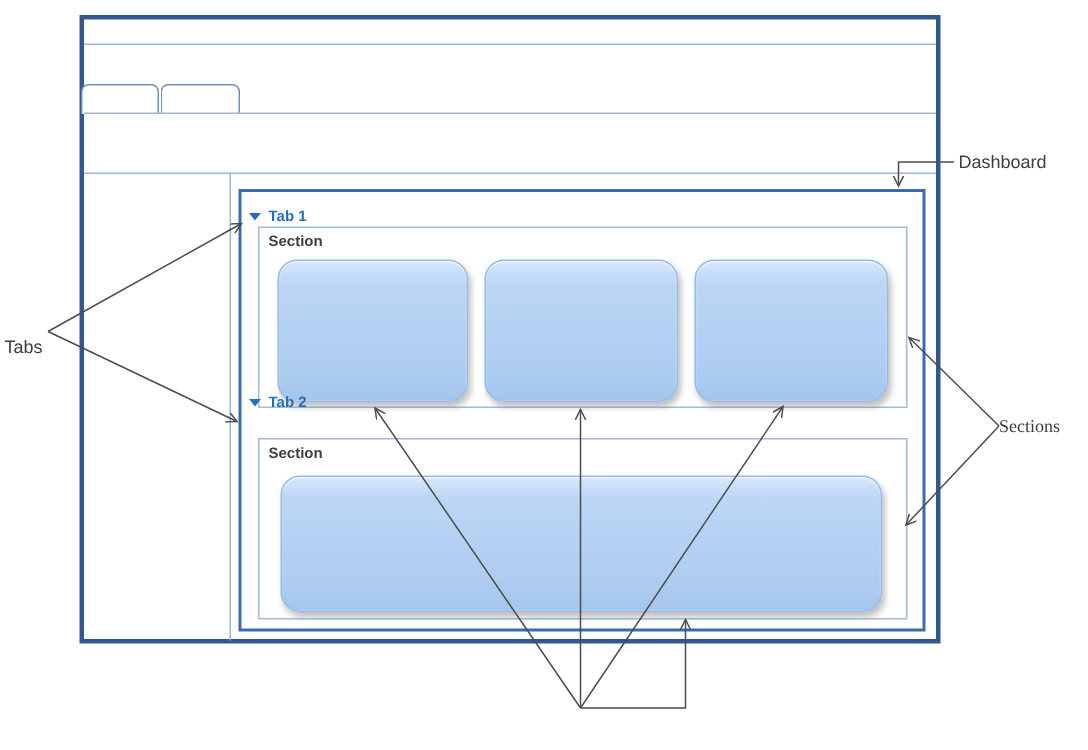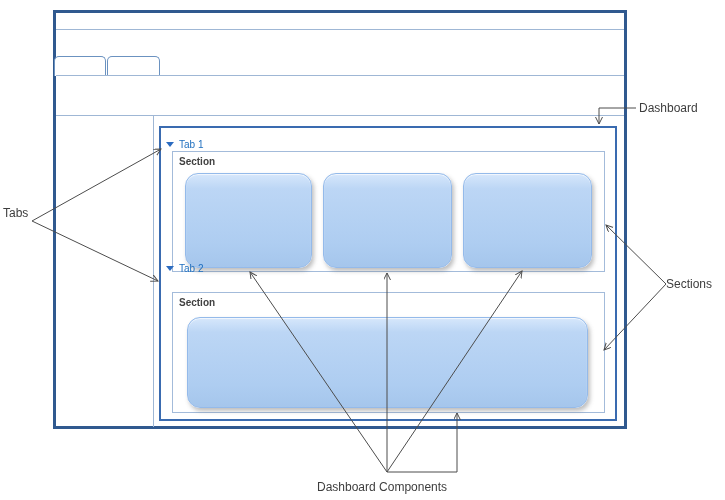--- a/index.html
+++ b/index.html
@@ -33,21 +33,21 @@
   #browser-tab-2{left:107px;width:53px;}
 
   
   #dashboard-panel{
     left:159px;top:126px;width:458px;height:295px;
     border:2px solid #3a6bb0;background:#ffffff;
   }
 
   .tab-header{
     display:flex;align-items:center;gap:5px;
-    font-size:10px;font-weight:normal;color:#1f6fbf;
+    font-size:10px;font-weight:bold;color:#1f6fbf;
   }
   #tab1-header{left:166px;top:139px;}
   #tab2-header{left:166px;top:263px;}
   .tri-down{
     width:0;height:0;
     border-left:4px solid transparent;
     border-right:4px solid transparent;
     border-top:5px solid #2b6bc0;
     display:inline-block;
   }
@@ -71,23 +71,23 @@
   }
   #component-1{left:185px;top:173px;width:127px;height:95px;}
   #component-2{left:323px;top:173px;width:129px;height:95px;}
   #component-3{left:463px;top:173px;width:129px;height:95px;}
   #component-4{left:187px;top:317px;width:401px;height:91px;}
 
   
   .annotation{
     font-size:12px;color:#3d3d3d;white-space:nowrap;
   }
-  #label-tabs{left:3px;top:206px;}
+  #label-tabs{left:3px;top:224px;}
   #label-dashboard{left:639px;top:101px;}
-  #label-sections{left:666px;top:277px;}
+  #label-sections{left:666px;top:277px;font-family:Liberation Serif, serif;}
   #label-components{left:317px;top:480px;}
 
   #arrow-overlay{left:0;top:0;width:725px;height:500px;pointer-events:none;}
 </style>
 </head>
 <body>
 
 <div id="canvas">
 
   <div id="app-window" class="abs"></div>
@@ -116,21 +116,20 @@
     <span>Tab 2</span>
   </div>
   <div id="section-box-2" class="abs section-box">
     <span class="section-label">Section</span>
   </div>
   <div id="component-4" class="abs component"></div>
 
   <div id="label-tabs" class="abs annotation">Tabs</div>
   <div id="label-dashboard" class="abs annotation">Dashboard</div>
   <div id="label-sections" class="abs annotation">Sections</div>
-  <div id="label-components" class="abs annotation">Dashboard Components</div>
 
   <svg id="arrow-overlay" class="abs" viewBox="0 0 725 500" xmlns="http://www.w3.org/2000/svg">
     <defs>
       <marker id="ah" markerWidth="9" markerHeight="8" refX="7" refY="3.5" orient="auto" markerUnits="userSpaceOnUse">
         <path d="M0,0 L7,3.5 L0,7" fill="none" stroke="#4d4d4d" stroke-width="1"></path>
       </marker>
     </defs>
     <g stroke="#4d4d4d" stroke-width="1" fill="none">
       <path d="M32,221 L161,149" marker-end="url(#ah)"></path>
       <path d="M32,221 L158,281" marker-end="url(#ah)"></path>

